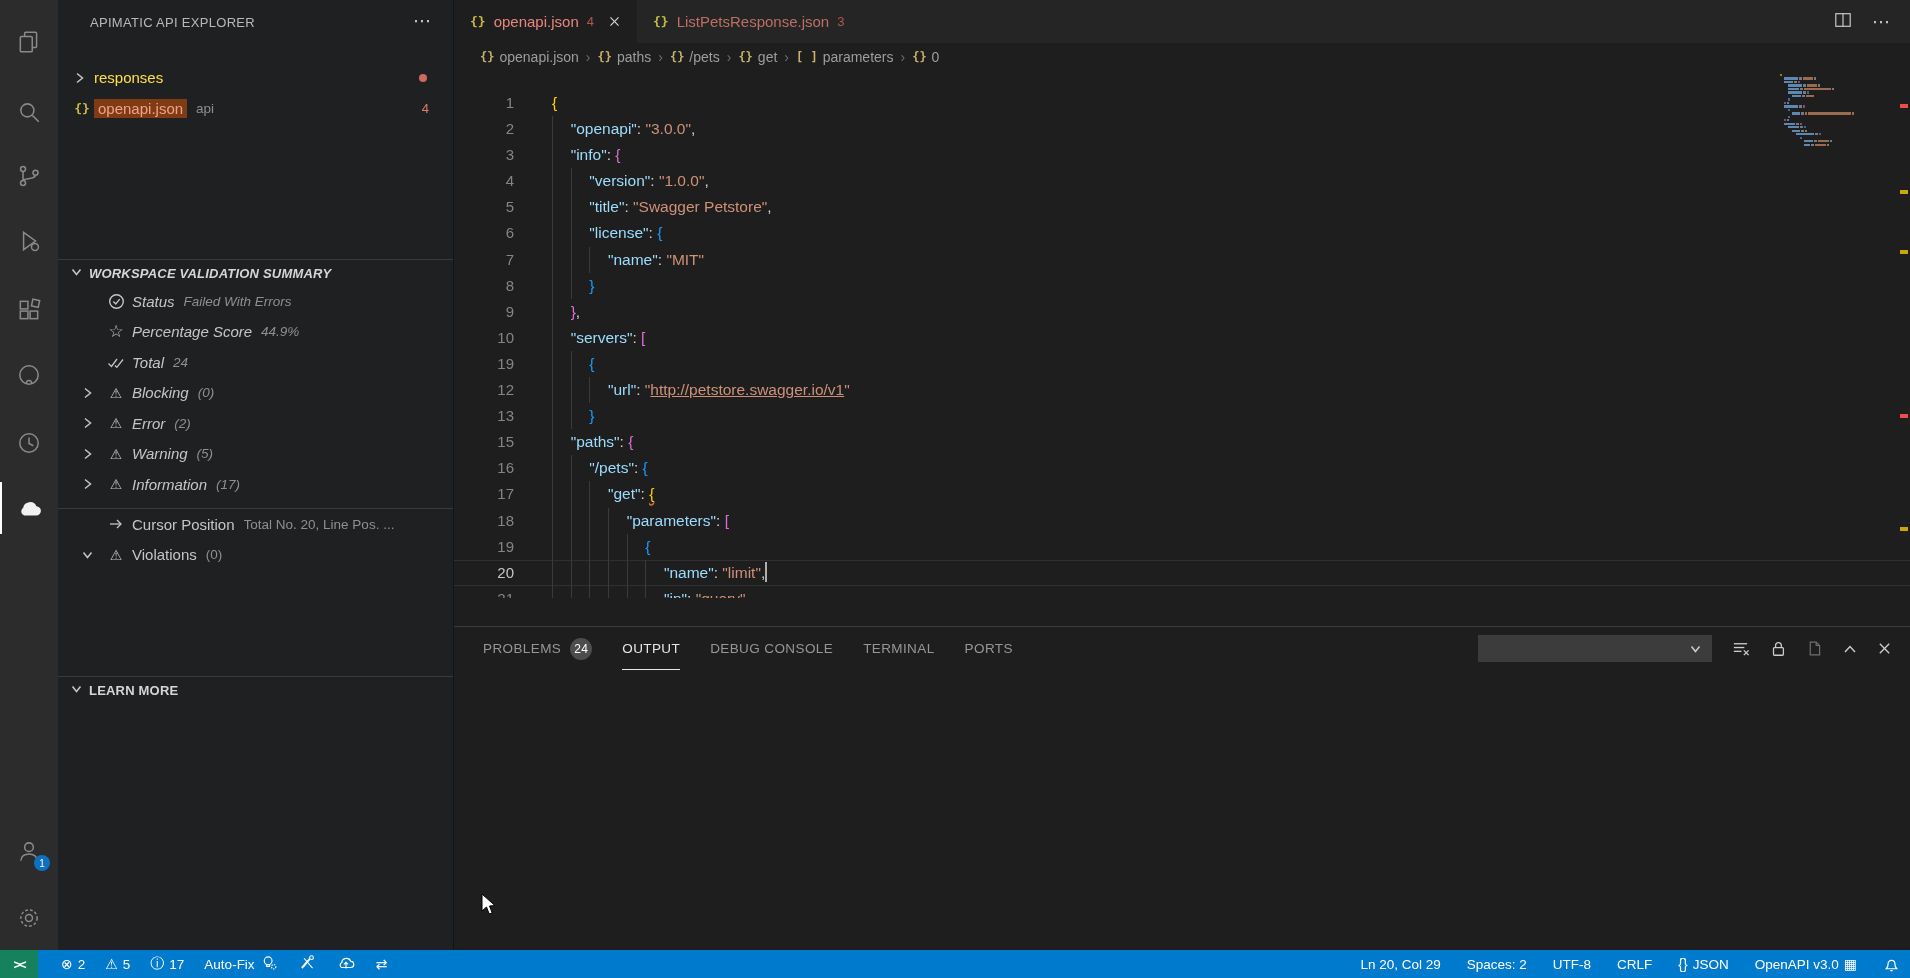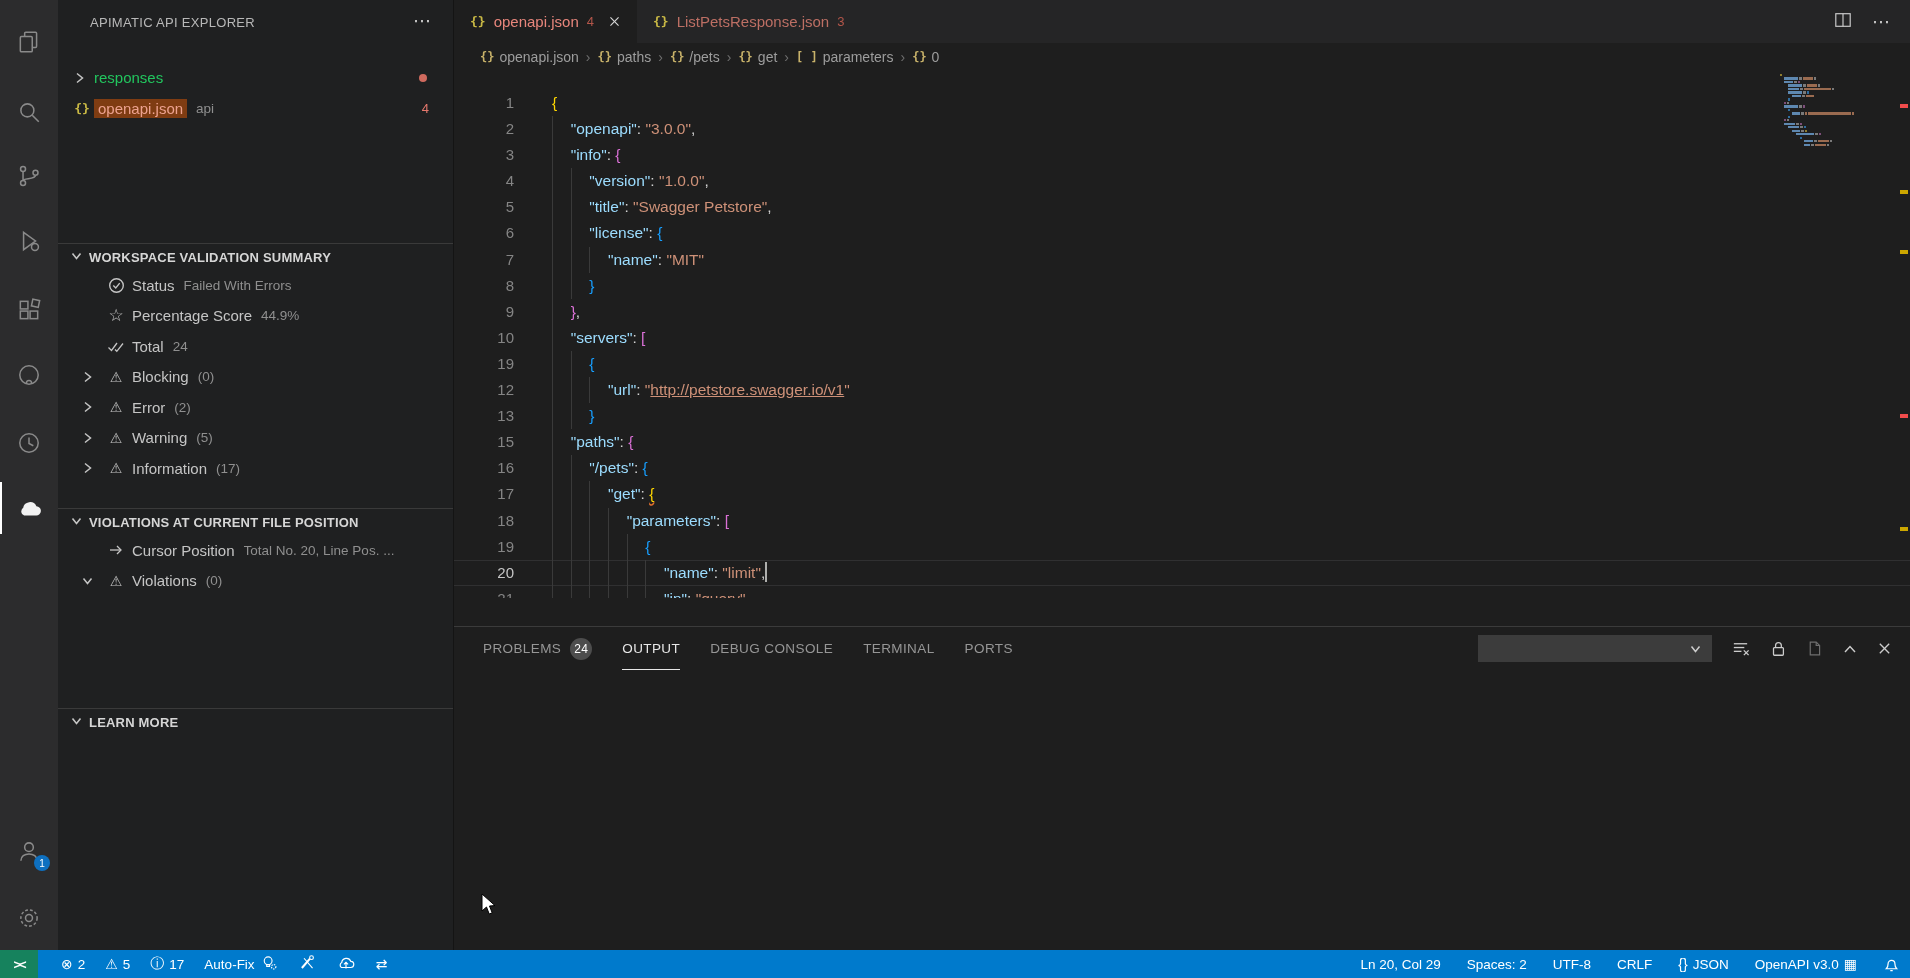--- a/index.html
+++ b/index.html
@@ -23,21 +23,21 @@
   .sec{position:absolute;left:0;right:0;}
   .sec.bordered{border-top:1px solid #3a3a3a;}
   .shead{height:26px;display:flex;align-items:center;gap:6px;padding-left:12px;font-size:13px;font-weight:bold;color:#d6d6d6;letter-spacing:.2px;}
   .shead svg{stroke:#c5c5c5;fill:none;stroke-width:1.6;}
   .trow{position:relative;display:flex;align-items:center;font-size:15px;color:#c5c5c5;}
   .trow .chev{display:inline-flex;width:18px;justify-content:center;}
   .trow .chev svg{stroke:#c5c5c5;fill:none;stroke-width:1.5;}
   .trow .ticon{display:inline-flex;width:20px;justify-content:center;color:#c5c5c5;font-size:14px;}
   .trow .ticon svg{stroke:#c5c5c5;fill:none;stroke-width:1.3;}
   .trow .lbl{margin-left:6px;white-space:nowrap;}
-  .trow .lbl.salmon{color:#22c55e;}
+  .trow .lbl.salmon{color:#fde047;}
   .trow .lbl.sel{background:#7f3c12;color:#eda28f;padding:1px 4px;margin-left:2px;}
   .trow .desc{margin-left:9px;font-size:13.5px;color:#8f8f8f;white-space:nowrap;overflow:hidden;text-overflow:ellipsis;max-width:170px;}
   .tbadge{position:absolute;right:24px;color:#e5786d;font-size:13px;}
   .tdot{position:absolute;right:26px;width:8px;height:8px;border-radius:50%;background:#cf6a5e;}
   .braces-y{color:#c9b945;font-family:"DejaVu Sans Mono",monospace;font-weight:bold;font-size:13px;}
   .learn-body{margin:19px 0 0 32px;width:308px;font-size:15px;line-height:25.5px;color:#cfcfcf;}
 
   
   .main{position:absolute;left:454px;top:0;width:1456px;height:950px;background:#1e1e1e;}
   .tabbar{position:absolute;top:0;left:0;right:0;height:43px;background:#252526;display:flex;}
@@ -196,21 +196,21 @@
             <div class="trow" style="height: 31px;">
               <span class="ticon" style="margin-left:14px">
                 <span class="braces-y">{}</span>
               </span>
               <span class="lbl  sel">openapi.json</span>
               <span class="desc">api</span>
               <span class="tbadge">4</span>
             </div>
           </div>
         </div>
-        <div class="sec bordered" style="top: 243px;">
+        <div class="sec bordered" style="top: 259px; font-style: italic;">
           <div class="shead">
             <span><svg width="13" height="14" viewBox="0 0 13 14">
                 <polyline points="2.5,4.5 6.5,9.5 10.5,4.5"></polyline>
               </svg></span>
             <span>WORKSPACE VALIDATION SUMMARY</span>
           </div>
           <div>
             <div class="trow" style="height: 30.5px;">
               <span class="ticon" style="margin-left:48px">
                 <svg width="17" height="17" viewBox="0 0 16 16">
@@ -274,26 +274,20 @@
                   <polyline points="4,2.5 9.5,7 4,11.5"></polyline>
                 </svg>
               </span>
               <span class="ticon" style="margin-left:10px">⚠</span>
               <span class="lbl ">Information</span>
               <span class="desc">(17)</span>
             </div>
           </div>
         </div>
         <div class="sec bordered" style="top: 508px;">
-          <div class="shead">
-            <span><svg width="13" height="14" viewBox="0 0 13 14">
-                <polyline points="2.5,4.5 6.5,9.5 10.5,4.5"></polyline>
-              </svg></span>
-            <span>VIOLATIONS AT CURRENT FILE POSITION</span>
-          </div>
           <div>
             <div class="trow" style="height: 30.5px;">
               <span class="ticon" style="margin-left:48px">
                 <svg width="16" height="14" viewBox="0 0 16 14">
                   <line x1="2" y1="7" x2="13" y2="7"></line>
                   <polyline points="9,3 13,7 9,11"></polyline>
                 </svg>
               </span>
               <span class="lbl ">Cursor Position</span>
               <span class="desc">Total No. 20, Line Pos. ...</span>
@@ -303,21 +297,21 @@
                 <svg width="13" height="14" viewBox="0 0 13 14">
                   <polyline points="2.5,4.5 6.5,9.5 10.5,4.5"></polyline>
                 </svg>
               </span>
               <span class="ticon" style="margin-left:10px">⚠</span>
               <span class="lbl ">Violations</span>
               <span class="desc">(0)</span>
             </div>
           </div>
         </div>
-        <div class="sec bordered" style="top: 708px;">
+        <div class="sec bordered" style="top: 676px;">
           <div class="shead">
             <span><svg width="13" height="14" viewBox="0 0 13 14">
                 <polyline points="2.5,4.5 6.5,9.5 10.5,4.5"></polyline>
               </svg></span>
             <span>LEARN MORE</span>
           </div>
         </div>
       </div>
     <div class="mousecursor">
       <svg width="17" height="24" viewBox="0 0 17 24">

